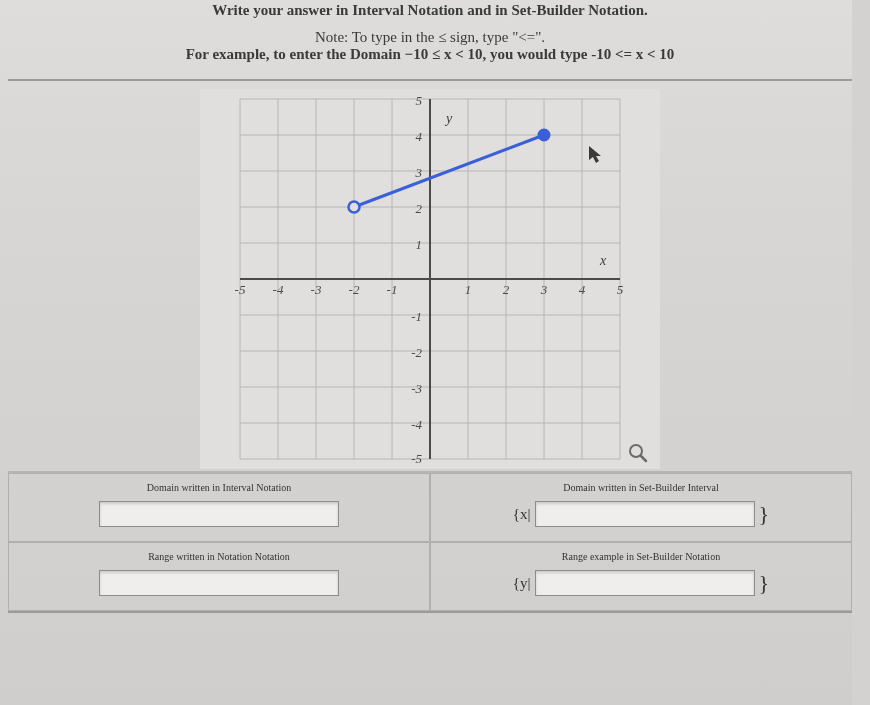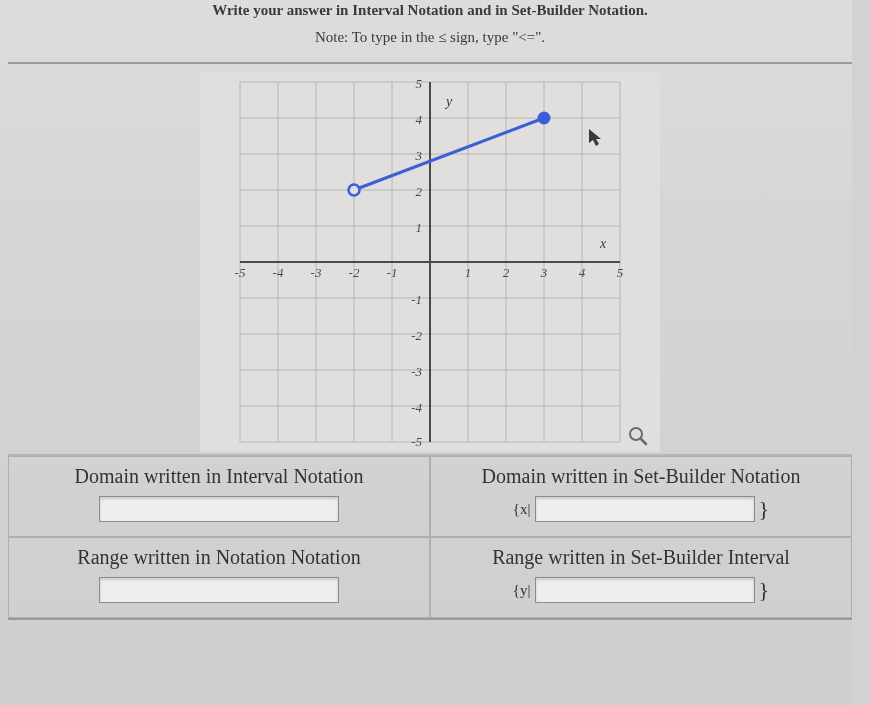--- a/index.html
+++ b/index.html
@@ -48,21 +48,21 @@
   .answer-grid {
     display: grid;
     grid-template-columns: 50% 50%;
   }
   .cell {
     border: 1px solid #b0afad;
     padding: 8px 6px 14px 6px;
     text-align: center;
   }
   .cell-label {
-    font-size: 20px;
+    font-size: 10px;
     color: #333;
     margin-bottom: 8px;
     font-weight: 500;
   }
   .input-row {
     display: flex;
     align-items: center;
     justify-content: center;
     gap: 4px;
   }
@@ -96,20 +96,21 @@
   }
 </style>
 </head>
 <body>
 
 <div class="page">
 
   <div class="instructions">
     <div class="line1">Write your answer in Interval Notation and in Set-Builder Notation.</div>
     <div class="line2">Note: To type in the ≤ sign, type "&lt;=".</div>
+    <div class="line3">For example, to enter the Domain −10 ≤ x &lt; 10, you would type -10 &lt;= x &lt; 10</div>
   </div>
 
   <div class="outer-table">
 
     <div class="graph-row">
       <div class="graph-wrap">
         <svg viewBox="0 0 460 380" width="460" height="380">
 
           <rect x="0" y="0" width="460" height="380" fill="#e0dfdd"></rect>
 
@@ -195,37 +196,37 @@
     <div class="answer-grid">
 
       <div class="cell">
         <div class="cell-label">Domain written in Interval Notation</div>
         <div class="input-row">
           <input class="answer-input wide" type="text" value="" style="">
         </div>
       </div>
 
       <div class="cell">
-        <div class="cell-label">Domain written in Set-Builder Notation</div>
+        <div class="cell-label">Domain written in Set-Builder Interval</div>
         <div class="input-row">
           <span class="prefix">{x|</span>
           <input class="answer-input mid" type="text" value="" style="">
           <span class="brace">}</span>
         </div>
       </div>
 
       <div class="cell">
         <div class="cell-label">Range written in Notation Notation</div>
         <div class="input-row">
           <input class="answer-input wide" type="text" value="" style="">
         </div>
       </div>
 
       <div class="cell">
-        <div class="cell-label">Range written in Set-Builder Interval</div>
+        <div class="cell-label">Range example in Set-Builder Notation</div>
         <div class="input-row">
           <span class="prefix">{y|</span>
           <input class="answer-input mid" type="text" value="" style="">
           <span class="brace">}</span>
         </div>
       </div>
 
     </div>
   </div>
 </div>

